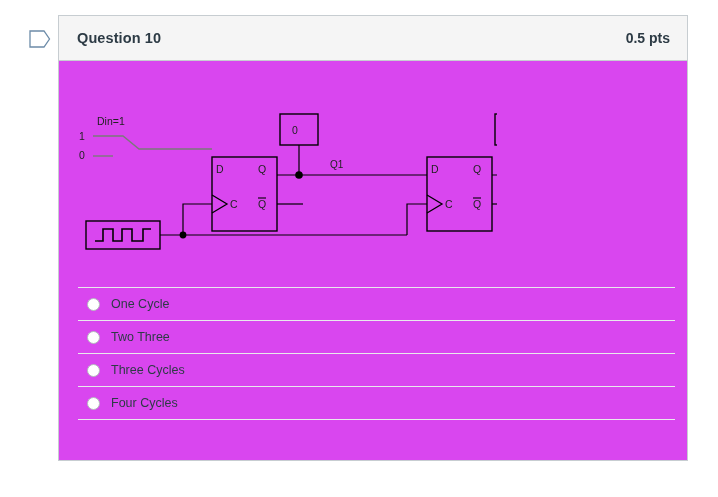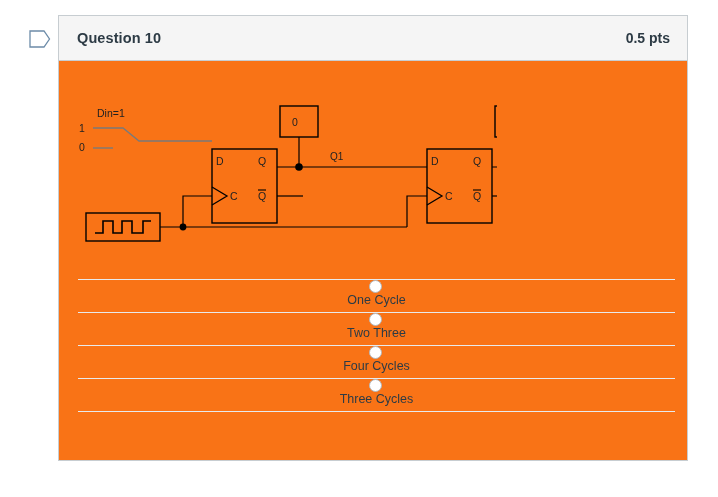--- a/index.html
+++ b/index.html
@@ -25,21 +25,21 @@
   }
 
   
   #question-card {
     position: absolute;
     left: 58px;
     top: 15px;
     width: 630px;
     height: 446px;
     border: 1px solid #c7cdd1;
-    background: #f97316;
+    background: #d946ef;
     box-sizing: border-box;
   }
 
   #question-header {
     height: 45px;
     background: #f5f5f5;
     border-bottom: 1px solid #c7cdd1;
     box-sizing: border-box;
     display: flex;
     align-items: center;
@@ -64,39 +64,38 @@
 
   #question-text {
     font-size: 13px;
     line-height: 22px;
     color: #2d3b45;
     max-width: 585px;
   }
 
   
   #circuit-figure {
-    margin-top: 16px;
+    margin-top: 24px;
     margin-left: 0px;
     width: 420px;
     height: 160px;
     position: relative;
   }
 
   
   #answer-list {
     margin-top: 18px;
     margin-left: 1px;
   }
   .answer-row {
     display: flex;
     align-items: center;
     height: 32px;
     border-bottom: 1px solid #e8eaec;
     width: 597px;
-    flex-direction: column;
   }
   .answer-row:first-child {
     border-top: 1px solid #e8eaec;
   }
   .radio {
     width: 11px;
     height: 11px;
     border: 1px solid #b3b8bd;
     border-radius: 50%;
     background: #ffffff;
@@ -204,24 +203,24 @@
         <span class="answer-label">One Cycle</span>
       </div>
 
       <div class="answer-row">
         <span class="radio"></span>
         <span class="answer-label">Two Three</span>
       </div>
 
       <div class="answer-row">
         <span class="radio"></span>
+        <span class="answer-label">Three Cycles</span>
+      </div>
+
+      <div class="answer-row">
+        <span class="radio"></span>
         <span class="answer-label">Four Cycles</span>
-      </div>
-
-      <div class="answer-row">
-        <span class="radio"></span>
-        <span class="answer-label">Three Cycles</span>
       </div>
 
     </div>
 
   </div>
 </div>
 
 </body></html>

